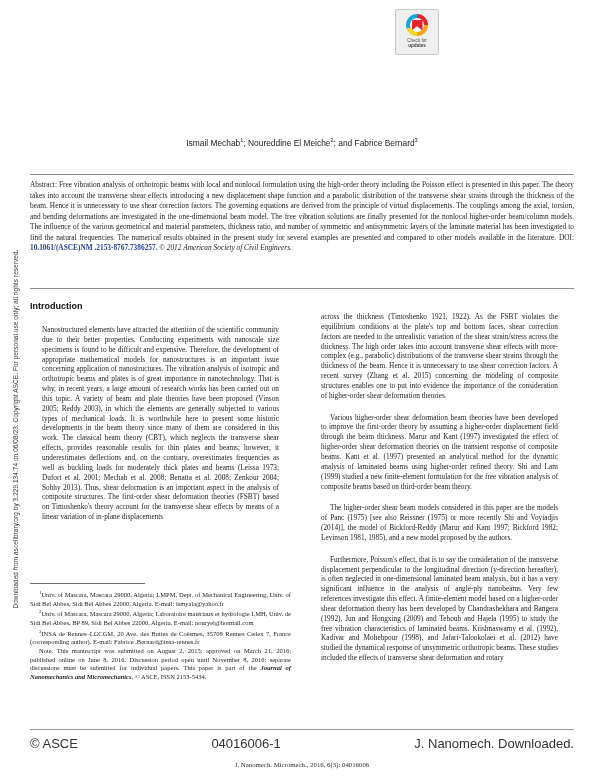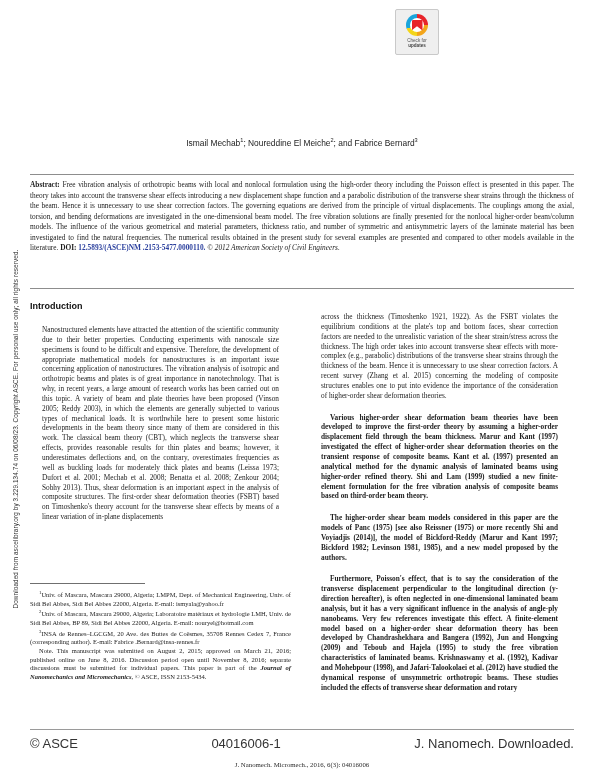--- a/index.html
+++ b/index.html
@@ -151,21 +151,21 @@
     position: absolute;
     left: 4px;
     top: 180px;
     width: 544px;
     font-family: "Liberation Serif", serif;
     font-size: 7.35px;
     line-height: 10.5px;
     text-align: justify;
     color: #1d1d1d;
   }
-  .abstract b { font-weight: bold; }
+  .abstract b { font-weight: normal; }
   .abstract i { font-style: italic; }
   .doi-link { color: #2a3f9d; font-weight: bold; }
 
   
   .col {
     position: absolute;
     top: 300px;
     width: 261px;
     font-family: "Liberation Serif", serif;
     font-size: 7.3px;
@@ -182,21 +182,21 @@
     font-size: 9px;
     line-height: 12px;
     margin: 0 0 13px 0;
     text-align: left;
     color: #111;
   }
   .col p {
     margin: 12px;
     text-indent: 0;
   }
-  .col p + p { text-indent: 9px; font-weight: bold; }
+  .col p + p { text-indent: 9px; }
 
   
   .footnote-rule {
     position: absolute;
     left: 4px;
     top: 583px;
     width: 115px;
     height: 1px;
     background: #6f6f6f;
   }
@@ -269,21 +269,21 @@
   </div>
 
 
   <div class="authors">Ismail Mechab<sup>1</sup>; Noureddine El Meiche<sup>2</sup>; and Fabrice Bernard<sup>3</sup></div>
 
   <div class="abstract-rule-top"></div>
   <div class="abstract">
     <b>Abstract:</b>
     <span>Free vibration analysis of orthotropic beams with local and nonlocal formulation using the high-order theory including the Poisson effect is presented in this paper. The theory takes into account the transverse shear effects introducing a new displacement shape function and a parabolic distribution of the transverse shear strains through the thickness of the beam. Hence it is unnecessary to use shear correction factors. The governing equations are derived from the principle of virtual displacements. The couplings among the axial, torsion, and bending deformations are investigated in the one-dimensional beam model. The free vibration solutions are finally presented for the nonlocal higher-order beam/column models. The influence of the various geometrical and material parameters, thickness ratio, and number of symmetric and antisymmetric layers of the laminate material has been investigated to find the natural frequencies. The numerical results obtained in the present study for several examples are presented and compared to other models available in the literature.</span>
     <b>DOI:</b>
-    <span class="doi-link">12.5893/(ASCE)NM .2153-5477.0000110.</span>
+    <span class="doi-link">10.1061/(ASCE)NM .2153-8767.7386257.</span>
     <i>© 2012 American Society of Civil Engineers.</i>
   </div>
   <div class="abstract-rule-bottom"></div>
 
   <div class="col col-left">
     <div class="sec-head">Introduction</div>
     <p>Nanostructured elements have attracted the attention of the scientific community due to their better properties. Conducting experiments with nanoscale size specimens is found to be difficult and expensive. Therefore, the development of appropriate mathematical models for nanostructures is an important issue concerning application of nanostructures. The vibration analysis of isotropic and orthotropic beams and plates is of great importance in nanotechnology. That is why, in recent years, a large amount of research works has been carried out on this topic. A variety of beam and plate theories have been proposed (Vinson 2005; Reddy 2003), in which the elements are generally subjected to various types of mechanical loads. It is worthwhile here to present some historic developments in the beam theory since many of them are considered in this work. The classical beam theory (CBT), which neglects the transverse shear effects, provides reasonable results for thin plates and beams; however, it underestimates deflections and, on the contrary, overestimates frequencies as well as buckling loads for moderately thick plates and beams (Leissa 1973; Dufort et al. 2001; Mechab et al. 2008; Benatta et al. 2008; Zenkour 2004; Sobhy 2013). Thus, shear deformation is an important aspect in the analysis of composite structures. The first-order shear deformation theories (FSBT) based on Timoshenko's theory account for the transverse shear effects by means of a linear variation of in-plane displacements</p>
   </div>
 
   <div class="col col-right">

